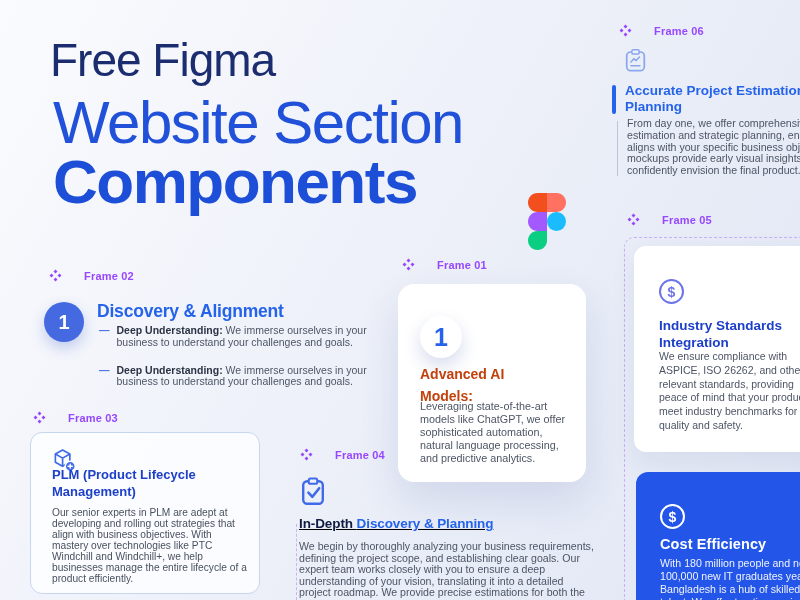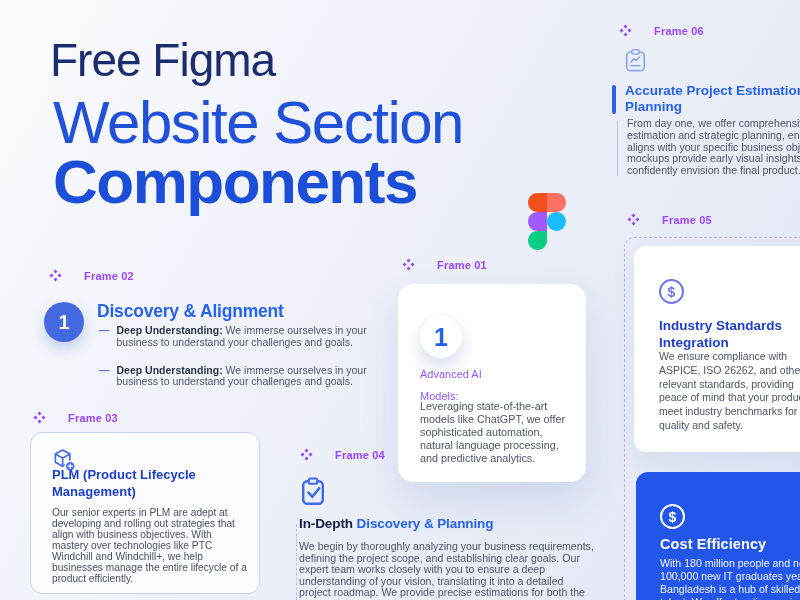--- a/index.html
+++ b/index.html
@@ -31,21 +31,21 @@
   .bullet .dash { color:#4b74e8; font-weight:700; }
   .bullet .lbl { font-weight:700; color:#2b3344; }
   .bullet .txt { color:#4d5565; }
 
   
   .card-f01 { left:398px; top:284px; width:188px; height:198px; background:#fff; border-radius:16px;
     box-shadow:0 18px 40px rgba(30,60,150,.12); }
   .card-f01 .circle { position:absolute; left:22px; top:32px; width:42px; height:42px; border-radius:50%;
     background:#fff; box-shadow:0 8px 18px rgba(30,60,150,.18);
     display:flex; align-items:center; justify-content:center; font-size:25px; font-weight:700; color:#2563eb; }
-  .card-f01 .hd { position:absolute; left:22px; top:79px; font-size:11px; line-height:22px; font-weight:400; color:#8b5cf6; }
+  .card-f01 .hd { position:absolute; left:22px; top:79px; font-size:14px; line-height:22px; font-weight:700; color:#c2410c; }
   .card-f01 .bd { position:absolute; left:22px; top:116px; font-size:10.8px; line-height:13px; color:#4d5565; }
 
   
   .card-f03 { left:30px; top:432px; width:230px; height:162px; background:rgba(252,253,255,.92);
     border:1px solid #c7d5f1; border-radius:12px; }
   .card-f03 .hd { position:absolute; left:21px; top:34px; font-size:13px; line-height:16.5px; font-weight:700; color:#1e40c9; }
   .card-f03 .bd { position:absolute; left:21px; top:74px; font-size:10.2px; line-height:11px; color:#49515f; }
 
   
   .f04-heading { font-size:13.5px; font-weight:700; letter-spacing:-.1px; }
@@ -174,21 +174,21 @@
       <path d="M12.9 5.6L15.3 8l-2.4 2.4L10.5 8z"></path>
         <path d="M8 10.5l2.4 2.4L8 15.3l-2.4-2.4z"></path>
     </svg>
     <span>Frame 04</span>
   </div>
   <svg class="abs" style="left:301px; top:477px;" width="24" height="29" viewBox="0 0 24 29">
     <rect x="2.2" y="4.2" width="19.6" height="22.6" rx="4" fill="none" stroke="#3f6ae8" stroke-width="2.4"></rect>
     <rect x="7.8" y="1.4" width="8.4" height="5.4" rx="1.6" fill="#eef2fc" stroke="#3f6ae8" stroke-width="2"></rect>
     <path d="M7.4 15.6l4 4.2 6.8-8.6" fill="none" stroke="#3f6ae8" stroke-width="2.6" stroke-linecap="round" stroke-linejoin="round"></path>
   </svg>
-  <div class="abs f04-heading" style="left:299px; top:516px;"><span class="dark">In-Depth </span><span class="blue">Discovery &amp; Planning</span></div>
+  <div class="abs f04-heading" style="left:299px; top:516px;text-decoration:underline;"><span class="dark">In-Depth </span><span class="blue">Discovery &amp; Planning</span></div>
   <div class="abs f04-body ml" style="left:299px; top:541px;">We begin by thoroughly analyzing your business requirements,
 defining the project scope, and establishing clear goals. Our
 expert team works closely with you to ensure a deep
 understanding of your vision, translating it into a detailed
 project roadmap. We provide precise estimations for both the
 Minimum Viable Product (MVP) and the full product lifecycle.</div>
   <div class="abs mini-dash"></div>
 
   <div class="abs frame-label" style="left:619px; top:24px;">
     <svg width="13" height="13" viewBox="0 0 16 16" fill="#9747ff">

